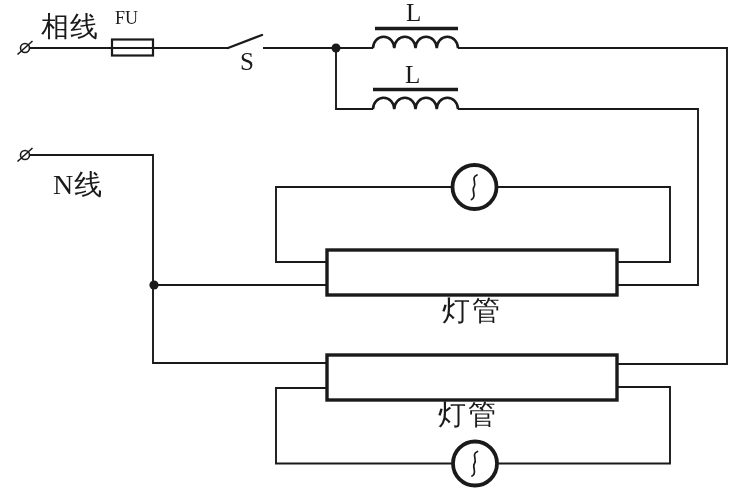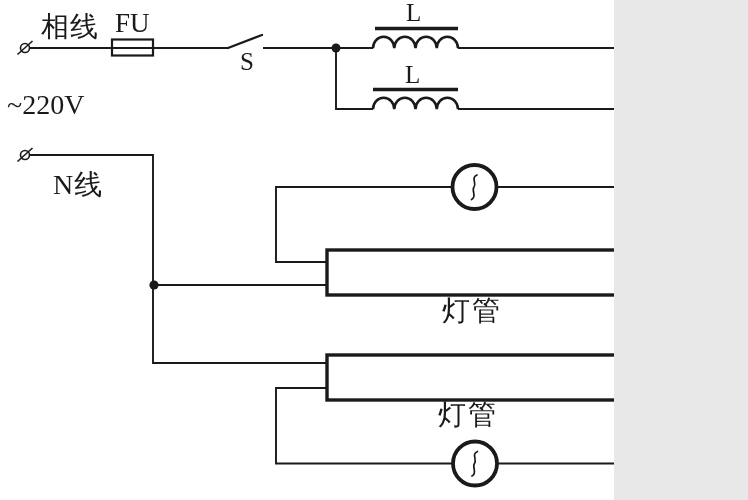--- a/index.html
+++ b/index.html
@@ -3,21 +3,21 @@
 <meta charset="utf-8">
 <style>
   :root { --line-color:#1a1a1a; --bg:#ffffff; }
   * { margin:0; padding:0; box-sizing:border-box; }
   body {
     font-family:"Liberation Serif", serif;
     background:#e8e8e8;
   }
   .canvas {
     position:relative;
-    width:614px; height:500px;
+    width:748px; height:500px;
     background:var(--bg);
     overflow:hidden;
   }
   .canvas svg { position:absolute; left:0; top:0; }
   svg .wire   { stroke:var(--line-color); stroke-width:1.9; fill:none; stroke-linecap:butt; }
   svg .blade  { stroke:var(--line-color); stroke-width:2.3; fill:none; stroke-linecap:round; }
   svg .thin   { stroke:var(--line-color); stroke-width:1.6; fill:none; }
   svg .comp   { stroke:var(--line-color); stroke-width:2.2; fill:none; }
   svg .core   { stroke:var(--line-color); stroke-width:3.3; fill:none; }
   svg .bumps  { stroke:var(--line-color); stroke-width:2.5; fill:none; }
@@ -26,21 +26,21 @@
   svg .glyph  { stroke:var(--line-color); stroke-width:1.7; fill:none; stroke-linecap:round; }
   svg .dot    { fill:var(--line-color); stroke:none; }
   .lbl {
     position:absolute;
     color:var(--line-color);
     line-height:1.05;
     white-space:nowrap;
     font-family:"Liberation Serif", serif;
   }
   .lbl-phase   { left:41px;  top:12px;  font-size:28px; letter-spacing:1px; }
-  .lbl-fu      { left:115px; top:9px;   font-size:27px; }
+  .lbl-fu      { left:115px; top:9px;   font-size:18px; }
   .lbl-s       { left:240px; top:49px;  font-size:25px; }
   .lbl-l1      { left:406px; top:0px;   font-size:25px; }
   .lbl-l2      { left:405px; top:62px;  font-size:25px; }
   .lbl-volt    { left:7px;   top:90px;  font-size:28px; }
   .lbl-n       { left:53px;  top:170px; font-size:28px; letter-spacing:1px; }
   .lbl-lamp1   { left:442px; top:296px; font-size:28px; letter-spacing:2px; }
   .lbl-lamp2   { left:438px; top:400px; font-size:28px; letter-spacing:2px; }
 </style>
 </head>
 <body>
@@ -103,17 +103,16 @@
       <circle class="starter" cx="475" cy="463.5" r="22"></circle>
       <path class="glyph" d="M477.5,451.5 C471,454 477.5,460 474.5,463.5 C471.5,467 478,473 472,476"></path>
     </g>
   </svg>
 
   <div class="lbl lbl-phase">相线</div>
   <div class="lbl lbl-fu">FU</div>
   <div class="lbl lbl-s">S</div>
   <div class="lbl lbl-l1">L</div>
   <div class="lbl lbl-l2">L</div>
-  <div class="lbl lbl-volt">~220V</div>
   <div class="lbl lbl-n">N线</div>
   <div class="lbl lbl-lamp1">灯管</div>
   <div class="lbl lbl-lamp2">灯管</div>
 </div>
 
 </body></html>

